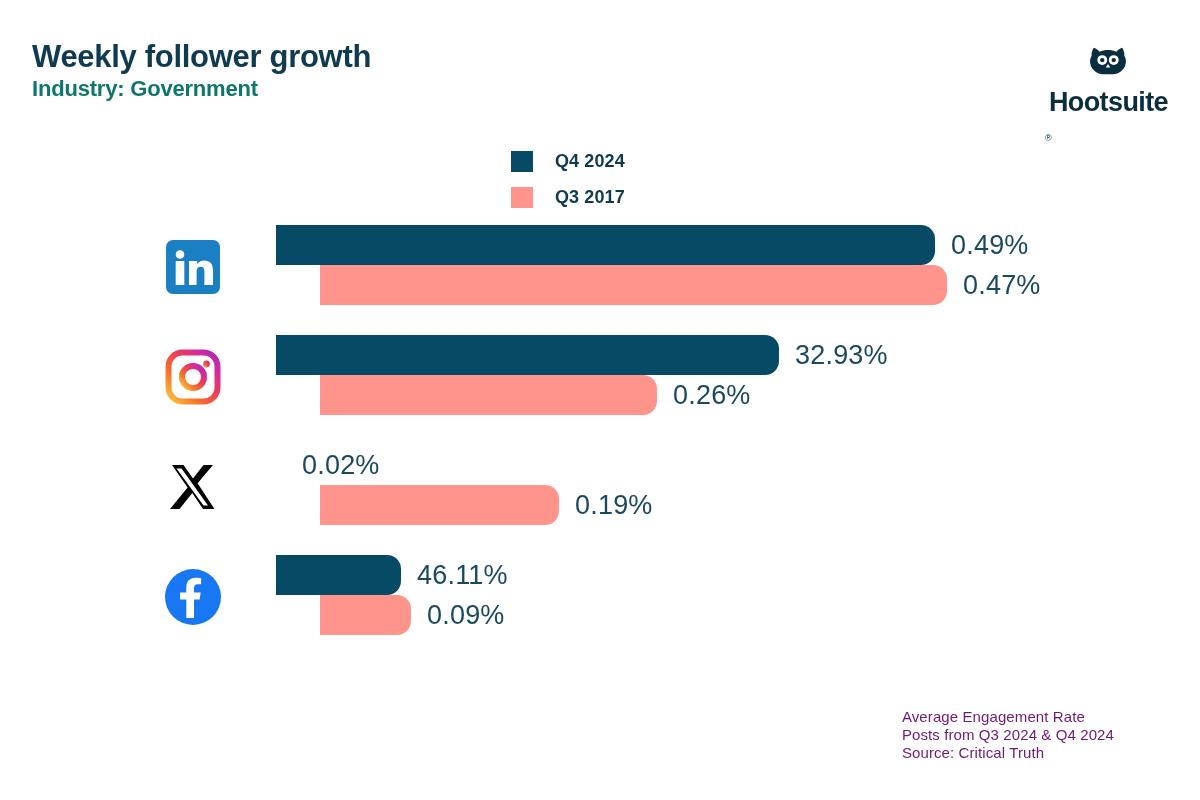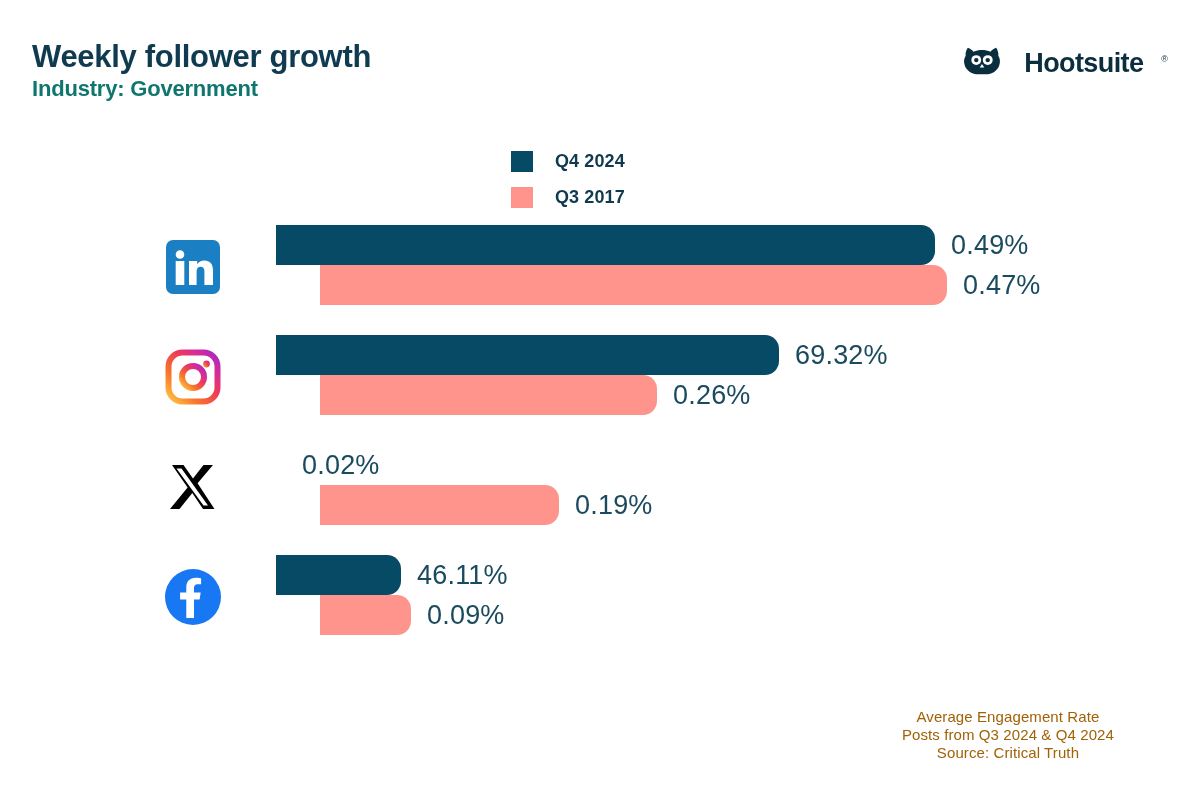--- a/index.html
+++ b/index.html
@@ -34,21 +34,22 @@
     letter-spacing: -0.2px;
     color: #0f766e;
     line-height: 32px;
   }
 
   .brand {
     position: absolute;
     right: 0; top: 6px;
     display: flex;
     align-items: center;
-    gap: 22px;
+    gap: 7px;
+    flex-direction: column;
   }
   .brand-word {
     font-size: 27px;
     font-weight: bold;
     letter-spacing: -0.6px;
     color: #0B2E3F;
   }
   .brand-reg {
     font-size: 9px;
     vertical-align: super;
@@ -131,24 +132,24 @@
     margin-left: 16px;
     white-space: nowrap;
     font-weight: 400;
   }
 
   
   .footer {
     position: absolute;
     right: 86px;
     bottom: 38px;
-    text-align: center;
+    text-align: left;
     font-size: 15px;
     line-height: 18px;
-    color: #a16207;
+    color: #701a75;
     letter-spacing: 0.1px;
   }
 </style>
 </head>
 <body>
 
 <div class="header">
   <div class="titles">
     <div class="title-main">Weekly follower growth</div>
     <div class="title-sub">Industry: Government</div>
@@ -217,21 +218,21 @@
           </linearGradient>
         </defs>
         <rect x="3.5" y="3.5" width="49" height="49" rx="14" fill="none" stroke="url(#igGrad)" stroke-width="6"></rect>
         <circle cx="28" cy="28" r="11" fill="none" stroke="url(#igGrad)" stroke-width="6"></circle>
         <circle cx="41.5" cy="15" r="3.4" fill="url(#igGrad)"></circle>
       </svg>
     </div>
     <div class="bars">
       <div class="bar-track q4">
         <div class="bar" style="width:503px;background:#064A66"></div>
-        <span class="bar-value">69.32%</span>
+        <span class="bar-value">32.93%</span>
       </div>
       <div class="bar-track q3">
         <div class="bar" style="width:337px;background:#FF948D"></div>
         <span class="bar-value">0.26%</span>
       </div>
     </div>
   </div>
 
   <div class="group">
     <div class="icon-cell">

